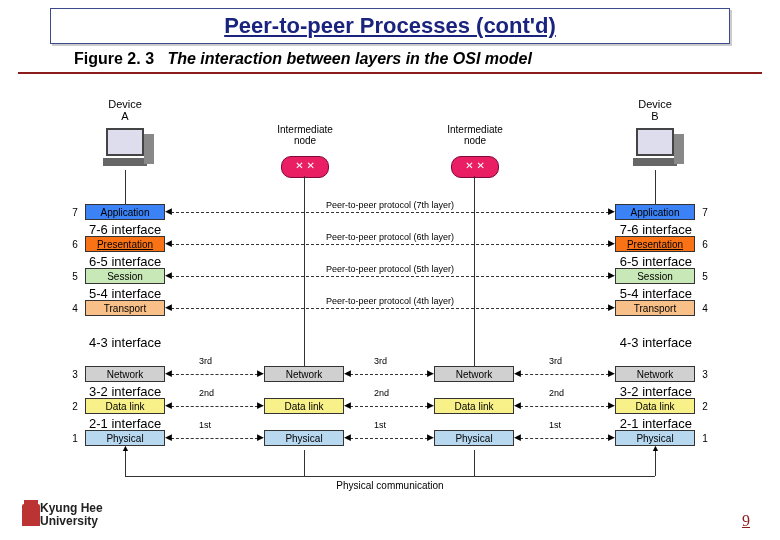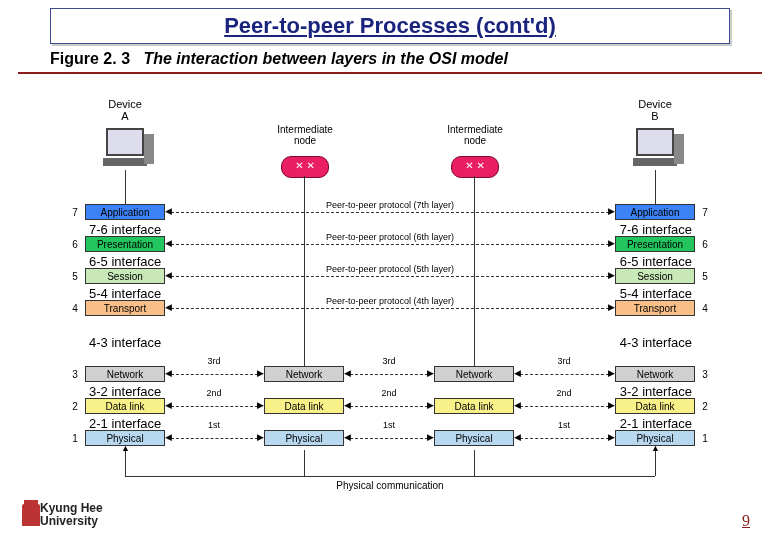--- a/index.html
+++ b/index.html
@@ -20,21 +20,21 @@
     padding: 4px 8px;
     box-shadow: 2px 2px 0 #ccc;
   }
   .title-text {
     color: #1a237e;
     font-weight: bold;
     font-size: 22px;
     text-decoration: underline;
   }
   .figure-row {
-    margin: 6px 50px 4px;
+    margin: 6px 74px 4px;
     font-size: 16px;
   }
   .figure-label { font-weight: bold; }
   .figure-caption { font-style: italic; font-weight: bold; }
   .divider { margin: 2px 18px; height: 2px; background: #8a1c1c; }
   .diagram {
     position: absolute;
     top: 104px;
     left: 75px;
     width: 630px;
@@ -79,21 +79,21 @@
   .layer {
     position: absolute;
     border: 1px solid #333;
     height: 16px;
     text-align: center;
     font-size: 10px;
     line-height: 16px;
     box-sizing: border-box;
   }
   .c-red { background: #3b82f6; }
-  .c-teal { background: #22c55e; }
+  .c-teal { background: #f97316; text-decoration: underline; }
   .c-green { background: #c8e8b8; }
   .c-orange { background: #f8c088; }
   .c-gray { background: #d0d0d0; }
   .c-yellow { background: #f8f088; }
   .c-blue { background: #b8d8f0; }
   .num-l, .num-r {
     position: absolute;
     font-size: 10px;
     width: 12px;
     text-align: center;
@@ -106,21 +106,21 @@
   .iface-r { text-align: right; }
   .proto {
     position: absolute;
     font-size: 9px;
     text-align: center;
     width: 160px;
   }
   .hop {
     position: absolute;
     font-size: 9px;
-    text-align: center;
+    text-align: left;
     width: 30px;
   }
   .phys-comm {
     position: absolute;
     font-size: 10px;
     text-align: center;
     width: 140px;
   }
   .dash-line {
     position: absolute;

